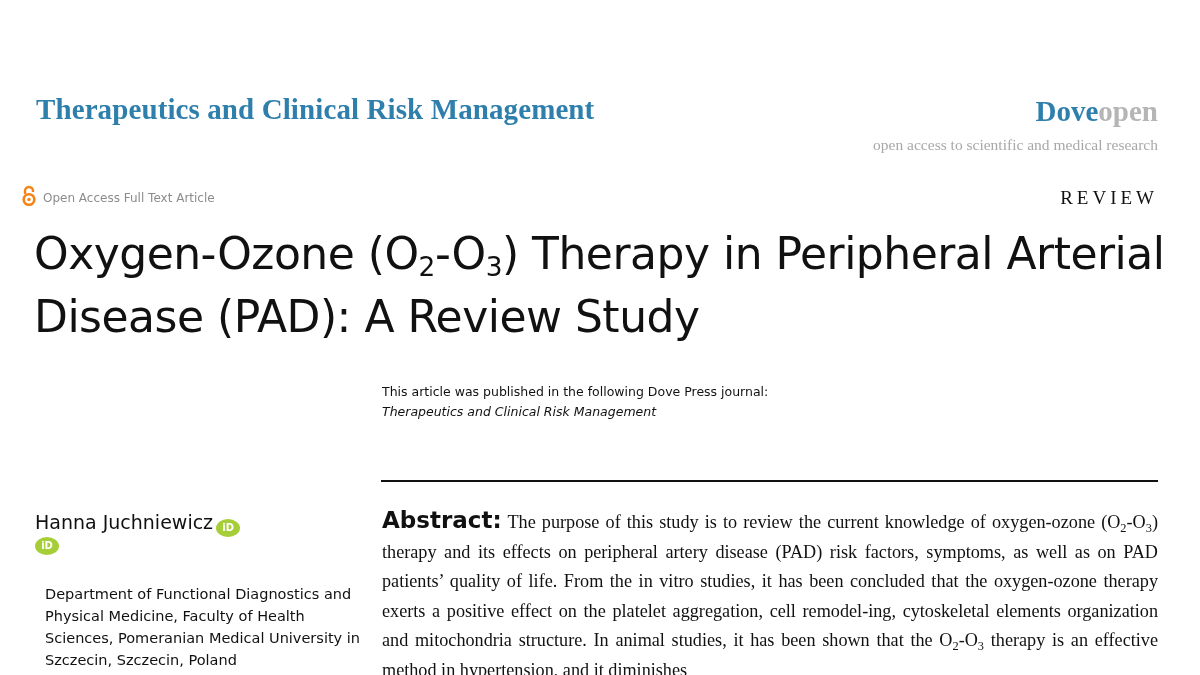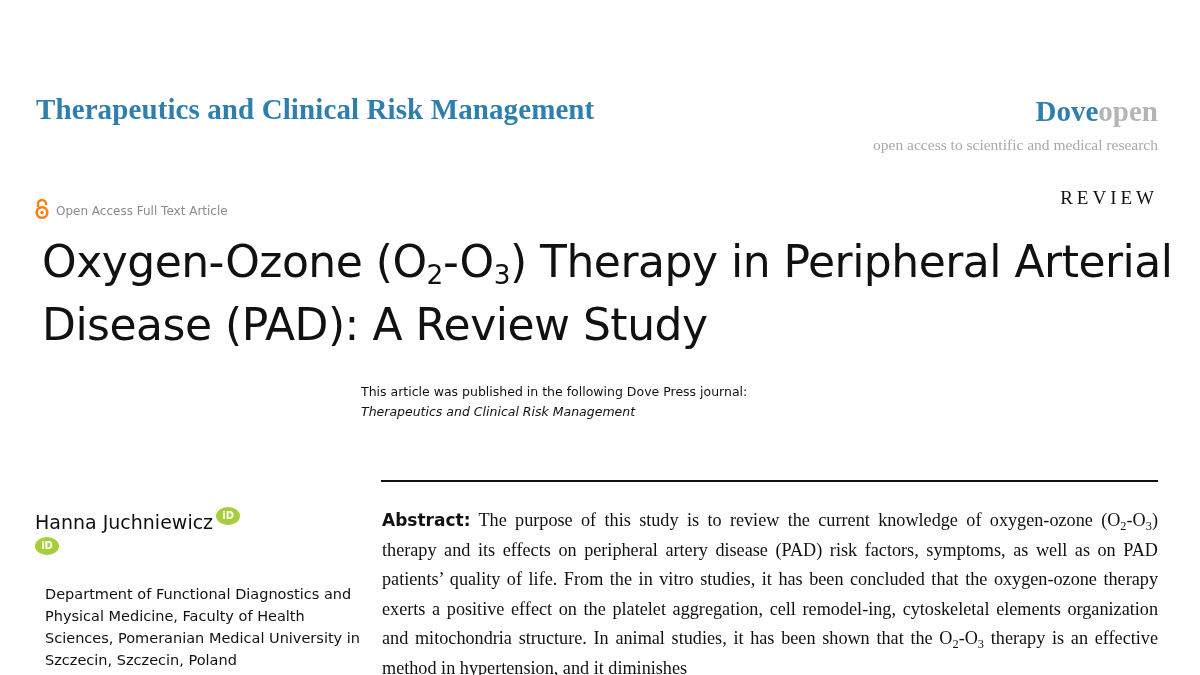--- a/index.html
+++ b/index.html
@@ -18,55 +18,55 @@
     font-family: "Liberation Serif", serif; font-weight: bold;
     font-size: 29px; white-space: nowrap;
   }
   .brand .dove { color: #2f7fad; }
   .brand .press { color: #b5b5b5; }
   .tagline {
     right: 42px; top: 136px;
     font-family: "Liberation Serif", serif; font-size: 15.5px; color: #a8a8a8;
     white-space: nowrap;
   }
-  .oa-row { left: 35px; top: 185px; display: flex; align-items: center; gap: 7px; margin-top: 13px; }
+  .oa-row { left: 22px; top: 185px; display: flex; align-items: center; gap: 7px; }
   .oa-label { font-family: "DejaVu Sans", sans-serif; font-size: 12px; color: #8c8c8c; }
   .article-type {
     right: 42px; top: 187px;
     font-family: Liberation Serif, serif; font-size: 19px; letter-spacing: 4px; color: #111;
   }
   .article-title {
     left: 34px; top: 222px; width: 1140px;
     font-family: "DejaVu Sans", sans-serif; font-size: 44px; line-height: 63px;
     color: #111; letter-spacing: -0.5px; font-weight: normal;
   }
   .article-title sub { font-size: 0.6em; vertical-align: -0.25em; line-height: 0; }
   .published {
-    left: 361px; top: 382px;
+    left: 382px; top: 382px;
     font-family: "DejaVu Sans", sans-serif; font-size: 12.5px; line-height: 20px; color: #111;
   }
   .published .journal-italic { font-style: italic; display: block; }
   .rule { left: 381px; top: 480px; width: 777px; height: 2px; background: #111; }
   .authors { left: 35px; top: 507px; font-size: 19px; line-height: 30px; color: #111; }
-  .author { display: flex; align-items: flex-start; gap: 3px; white-space: nowrap; }
+  .author { display: flex; align-items: flex-end; gap: 3px; white-space: nowrap; }
   .orcid {
     display: inline-flex; width: 24px; height: 18px; border-radius: 50%;
     background: #a6ce39; color: #fff; font-size: 10px; font-weight: bold;
     align-items: center; justify-content: center; font-family: "DejaVu Sans", sans-serif;
   }
   .affiliation {
     left: 45px; top: 583px; width: 320px;
     font-size: 14.5px; line-height: 22px; color: #111;
   }
   .abstract {
     left: 382px; top: 506px; width: 776px;
     font-family: "Liberation Serif", serif; font-size: 18.2px; line-height: 29.5px;
     color: #111; text-align: justify;
   }
-  .abstract .abs-label { font-family: "DejaVu Sans", sans-serif; font-weight: bold; font-size: 17px; }
+  .abstract .abs-label { font-family: "DejaVu Sans", sans-serif; font-weight: bold; font-size: 23px; }
   .abstract sub { font-size: 0.68em; vertical-align: -0.3em; line-height: 0; }
 </style>
 </head>
 <body>
 
 <div class="abs journal-title">Therapeutics and Clinical Risk Management</div>
 
 <div class="abs brand">
   <span class="dove">Dove</span><span class="press">open</span>
 </div>
@@ -78,21 +78,21 @@
       <path d="M3 9 V6 a4 4 0 0 1 8 0 V7" fill="none" stroke="#f68212" stroke-width="2.4"></path>
       <circle cx="7" cy="14.5" r="5.3" fill="none" stroke="#f68212" stroke-width="2.6"></circle>
       <circle cx="7" cy="14.5" r="1.7" fill="#f68212"></circle>
     </svg>
   </span>
   <span class="oa-label">Open Access Full Text Article</span>
 </div>
 
 <div class="abs article-type">REVIEW</div>
 
-<h1 class="abs article-title" style="margin:8px;">
+<h1 class="abs article-title" style="margin:0;">
   <span>Oxygen-Ozone (O</span><sub>2</sub><span>-O</span><sub>3</sub><span>) Therapy in Peripheral Arterial Disease (PAD): A Review Study</span>
 </h1>
 
 <div class="abs published">
   <span>This article was published in the following Dove Press journal:</span>
   <span class="journal-italic">Therapeutics and Clinical Risk Management</span>
 </div>
 
 <div class="abs rule"></div>
 

